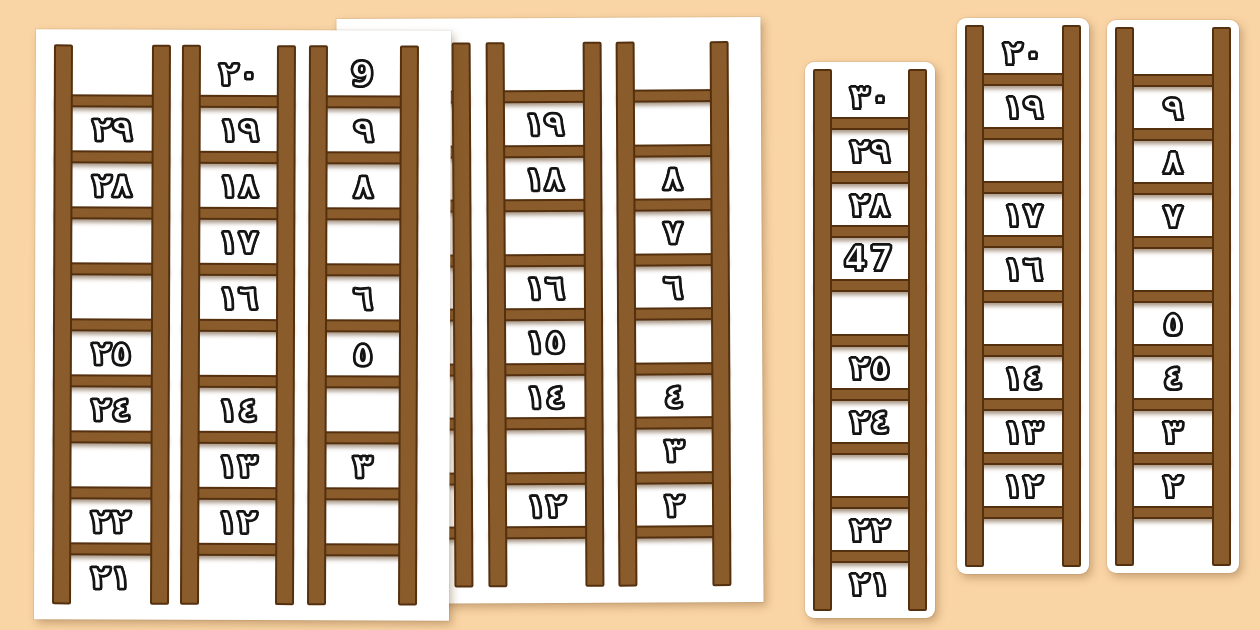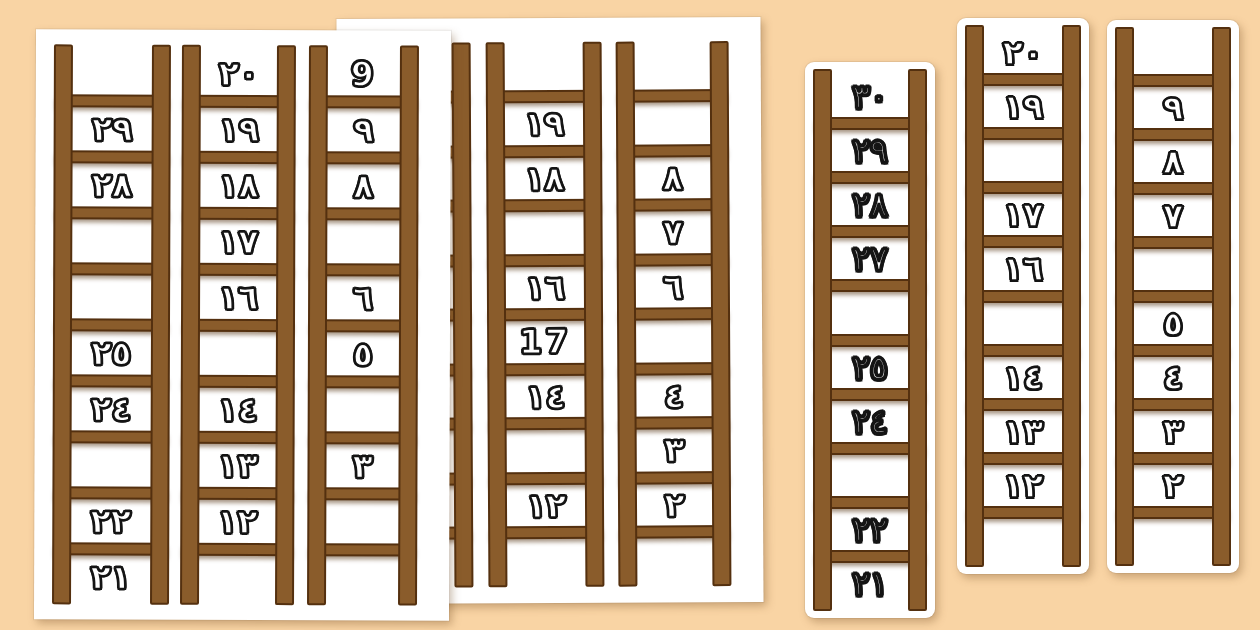--- a/index.html
+++ b/index.html
@@ -48,21 +48,21 @@
   #back-sheet .l1{left:12px;top:24px;width:122px;height:545px;}
   #back-sheet .l2{left:149px;top:24px;width:116px;height:545px;}
   #back-sheet .l3{left:279px;top:24px;width:113px;height:545px;}
 
   #front-sheet{left:35px;top:30px;width:415px;height:590px;transform:rotate(0.2deg);}
   #front-sheet .l1{left:18px;top:15px;width:117px;height:560px;}
   #front-sheet .l2{left:146px;top:15px;width:114px;height:560px;}
   #front-sheet .l3{left:273px;top:15px;width:110px;height:560px;}
 
   #strip-30{left:805px;top:62px;width:130px;height:556px;}
-  #strip-30 .l1{left:8px;top:7px;width:114px;height:542px;font-family:Liberation Serif, serif;}
+  #strip-30 .l1{left:8px;top:7px;width:114px;height:542px;}
   #strip-20{left:957px;top:18px;width:132px;height:556px;}
   #strip-20 .l1{left:8px;top:7px;width:116px;height:542px;}
   #strip-10{left:1107px;top:20px;width:132px;height:553px;}
   #strip-10 .l1{left:8px;top:7px;width:116px;height:539px;}
 </style>
 </head>
 <body style="--bg: #f9d4a4; --page: #ffffff; --wood: #8a5c2b; --wood-dark: #54300f; --digit: #ffffff; --digit-outline: #141414;">
 
 <div class="scene">
 
@@ -100,21 +100,21 @@
         <div class="rung" style="top: calc(50% - 6.5px);"></div>
         <div class="rung" style="top: calc(60% - 6.5px);"></div>
         <div class="rung" style="top: calc(70% - 6.5px);"></div>
         <div class="rung" style="top: calc(80% - 6.5px);"></div>
         <div class="rung" style="top: calc(90% - 6.5px);"></div>
         <div class="slot" style="top: 0%;"></div>
         <div class="slot" style="top: 10%;">١٩</div>
         <div class="slot" style="top: 20%;">١٨</div>
         <div class="slot" style="top: 30%;"></div>
         <div class="slot" style="top: 40%;">١٦</div>
-        <div class="slot" style="top: 50%;">17</div>
+        <div class="slot" style="top: 50%;">١٥</div>
         <div class="slot" style="top: 60%;">١٤</div>
         <div class="slot" style="top: 70%;"></div>
         <div class="slot" style="top: 80%;">١٢</div>
       </div>
     <div class="ladder l3">
         <div class="rail left"></div>
         <div class="rail right"></div>
         <div class="rung" style="top: calc(10% - 6.5px);"></div>
         <div class="rung" style="top: calc(20% - 6.5px);"></div>
         <div class="rung" style="top: calc(30% - 6.5px);"></div>
@@ -217,21 +217,21 @@
         <div class="rung" style="top: calc(30% - 6.5px);"></div>
         <div class="rung" style="top: calc(40% - 6.5px);"></div>
         <div class="rung" style="top: calc(50% - 6.5px);"></div>
         <div class="rung" style="top: calc(60% - 6.5px);"></div>
         <div class="rung" style="top: calc(70% - 6.5px);"></div>
         <div class="rung" style="top: calc(80% - 6.5px);"></div>
         <div class="rung" style="top: calc(90% - 6.5px);"></div>
         <div class="slot" style="top: 0%;">٣٠</div>
         <div class="slot" style="top: 10%;">٢٩</div>
         <div class="slot" style="top: 20%;">٢٨</div>
-        <div class="slot" style="top: 30%;">٢٧</div>
+        <div class="slot" style="top: 30%;">47</div>
         <div class="slot" style="top: 40%;"></div>
         <div class="slot" style="top: 50%;">٢٥</div>
         <div class="slot" style="top: 60%;">٢٤</div>
         <div class="slot" style="top: 70%;"></div>
         <div class="slot" style="top: 80%;">٢٢</div>
         <div class="slot" style="top: 90%;">٢١</div>
       </div>
   </div>
 
   <div id="strip-20" class="sheet strip">

